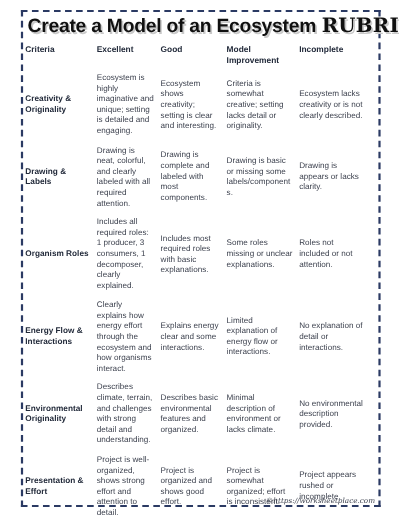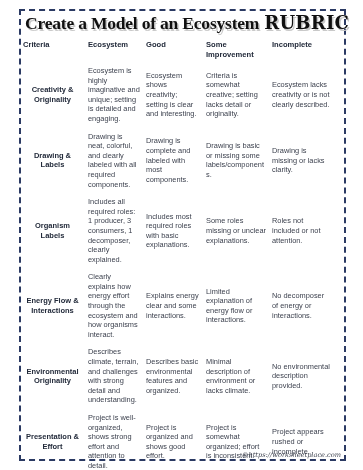--- a/index.html
+++ b/index.html
@@ -53,21 +53,21 @@
     color: #101010;
     text-shadow: 1.5px 1.5px 0 #c9c9c9;
     white-space: nowrap;
     line-height: 22px;
     height: 24px;
     margin: 1px 0 0 2px;
     display: flex;
     align-items: baseline;
     gap: 5px;
   }
-  .title .t-main { font-family: Liberation Serif, serif; }
+  .title .t-main { font-family: Liberation Sans, sans-serif; }
   .title .t-rubric {
     font-family: "DejaVu Serif", serif;
     font-weight: bold;
     font-size: 18px;
     letter-spacing: 0.2px;
   }
 
   
   table.rubric {
     width: 315px;
@@ -96,21 +96,20 @@
     line-height: 9.6px;
     color: #3a3f4c;
     padding-top: 4px;
     padding-bottom: 4px;
   }
   table.rubric tbody td.criteria {
     font-weight: bold;
     color: #222a3a;
     font-size: 7.5px;
     line-height: 9.6px;
-    text-align: center;
   }
 
   
   col.c-criteria { width: 65px; }
   col.c-exc      { width: 58px; }
   col.c-good     { width: 60px; }
   col.c-needs    { width: 66px; }
   col.c-inc      { width: 66px; }
 
   .wrapbreak { word-break: break-word; }
@@ -145,58 +144,58 @@
       <colgroup>
         <col class="c-criteria">
         <col class="c-exc">
         <col class="c-good">
         <col class="c-needs">
         <col class="c-inc">
       </colgroup>
       <thead>
         <tr>
           <th>Criteria</th>
-          <th>Ecosystem</th>
+          <th>Excellent</th>
           <th>Good</th>
-          <th>Some Improvement</th>
+          <th>Model Improvement</th>
           <th>Incomplete</th>
         </tr>
       </thead>
       <tbody>
 
         <tr>
           <td class="criteria">Creativity &amp; Originality</td>
           <td>Ecosystem is highly imaginative and unique; setting is detailed and engaging.</td>
           <td>Ecosystem shows creativity; setting is clear and interesting.</td>
           <td>Criteria is somewhat creative; setting lacks detail or originality.</td>
           <td>Ecosystem lacks creativity or is not clearly described.</td>
         </tr>
 
         <tr>
           <td class="criteria">Drawing &amp; Labels</td>
-          <td>Drawing is neat, colorful, and clearly labeled with all required components.</td>
+          <td>Drawing is neat, colorful, and clearly labeled with all required attention.</td>
           <td>Drawing is complete and labeled with most components.</td>
           <td class="wrapbreak">Drawing is basic or missing some labels/components.</td>
-          <td>Drawing is missing or lacks clarity.</td>
-        </tr>
-
-        <tr>
-          <td class="criteria">Organism Labels</td>
+          <td>Drawing is appears or lacks clarity.</td>
+        </tr>
+
+        <tr>
+          <td class="criteria">Organism Roles</td>
           <td>Includes all required roles: 1 producer, 3 consumers, 1 decomposer, clearly explained.</td>
           <td>Includes most required roles with basic explanations.</td>
           <td>Some roles missing or unclear explanations.</td>
           <td>Roles not included or not attention.</td>
         </tr>
 
         <tr>
           <td class="criteria">Energy Flow &amp; Interactions</td>
           <td>Clearly explains how energy effort through the ecosystem and how organisms interact.</td>
           <td>Explains energy clear and some interactions.</td>
           <td>Limited explanation of energy flow or interactions.</td>
-          <td>No decomposer of energy or interactions.</td>
+          <td>No explanation of detail or interactions.</td>
         </tr>
 
         <tr>
           <td class="criteria">Environmental Originality</td>
           <td>Describes climate, terrain, and challenges with strong detail and understanding.</td>
           <td>Describes basic environmental features and organized.</td>
           <td>Minimal description of environment or lacks climate.</td>
           <td>No environmental description provided.</td>
         </tr>
 

